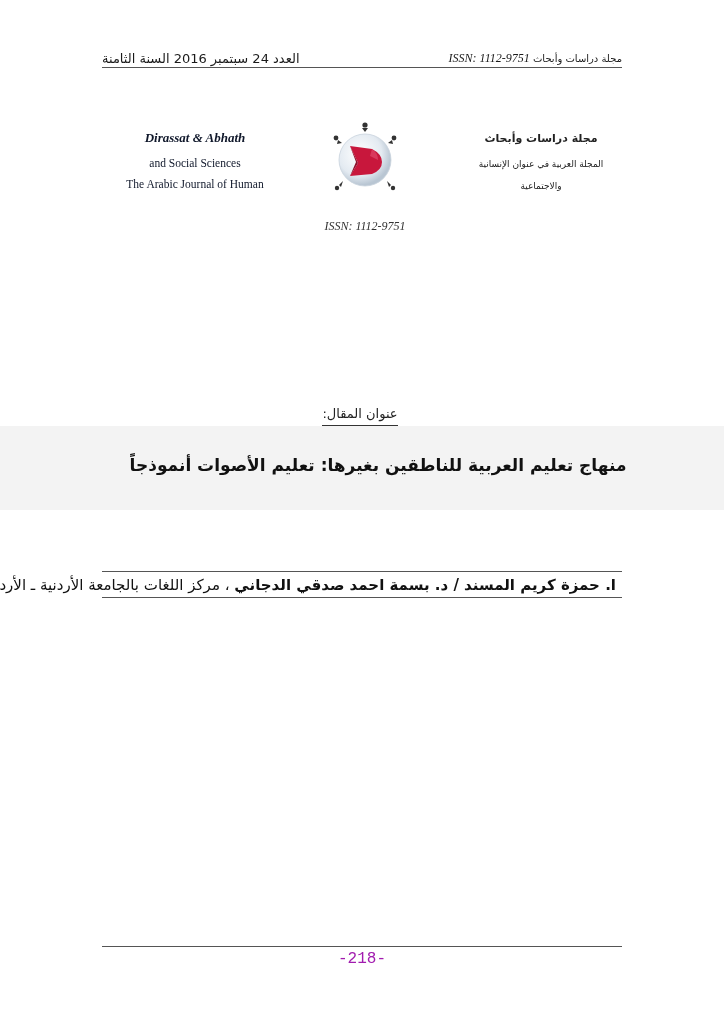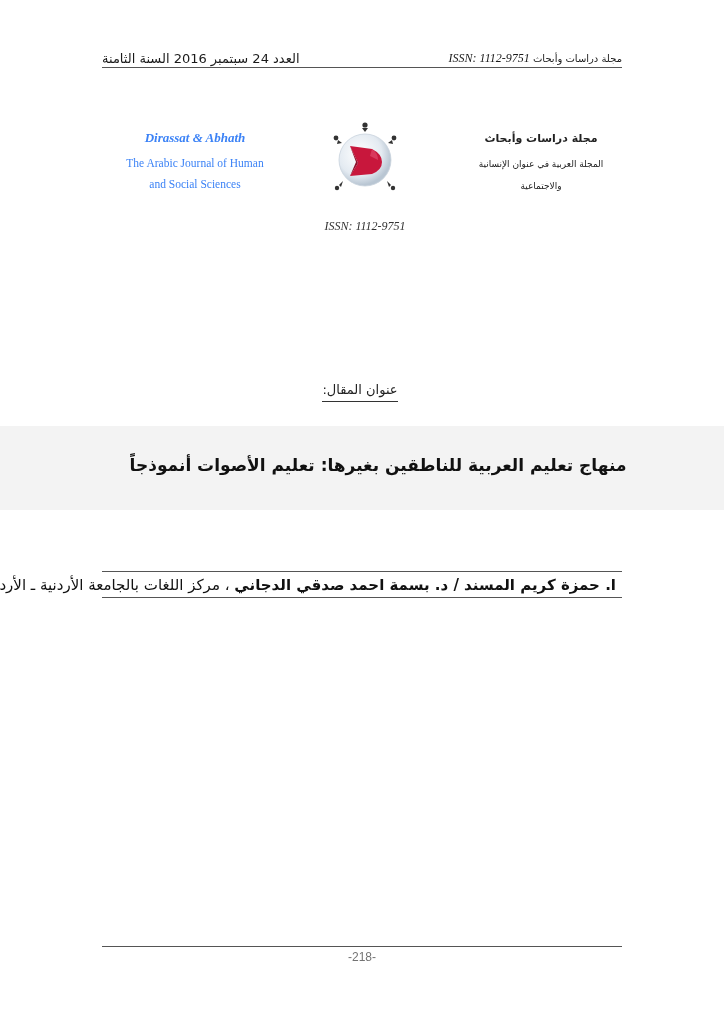--- a/index.html
+++ b/index.html
@@ -12,21 +12,21 @@
       font-size: 11px; line-height: 14px;
     }
     .running-header .left { direction: rtl; font-family: "DejaVu Sans", sans-serif; font-size: 13px; }
     .running-header .right { direction: rtl; font-size: 10px; }
     .running-header .right .issn { font-family: "Liberation Serif", serif; font-style: italic; font-size: 12px; }
     .rule { position: absolute; left: 102px; width: 520px; height: 1px; background: #555; }
     .rule.top { top: 67px; }
 
     .masthead-en {
       position: absolute; left: 110px; top: 130px; width: 170px; text-align: center;
-      font-family: "Liberation Serif", serif; color: #3b82f6;
+      font-family: "Liberation Serif", serif; color: #0f172a;
     }
     .masthead-en .jname { font-weight: bold; font-style: italic; font-size: 13px; line-height: 16px; margin-bottom: 7px; }
     .masthead-en .sub { font-size: 11.5px; line-height: 21px; }
 
     .logo { position: absolute; left: 326px; top: 118px; width: 78px; height: 78px; }
 
     .masthead-ar {
       position: absolute; left: 456px; top: 131px; width: 170px; text-align: center; direction: rtl;
       color: #222;
     }
@@ -35,62 +35,62 @@
 
     .issn-center {
       position: absolute; left: 300px; top: 219px; width: 130px; text-align: center;
       font-family: "Liberation Serif", serif; font-style: italic; font-size: 12px; color: #333;
     }
 
     .title-label {
       position: absolute; left: 302px; top: 381px; width: 116px; text-align: center; direction: rtl;
       font-size: 13px; line-height: 18px; color: #222;
     }
-    .title-label span { display: inline-block; border-bottom: 1.5px solid #333; padding-bottom: 2px; }
+    .title-label span { display: inline-block; border-bottom: 1.5px solid #333; padding-bottom: 2px; margin-top: 24px; }
 
     .title-band {
       position: absolute; left: 0; top: 426px; width: 724px; height: 84px; background: #f3f3f3;
       display: flex; align-items: center; justify-content: center;
     }
     .title-band .title {
       direction: rtl; font-weight: bold; font-size: 17px; color: #111; margin-top: -6px; padding-left: 32px;
     }
 
     .rule.author-top { top: 571px; }
     .rule.author-bottom { top: 597px; }
     .authors {
       position: absolute; left: 102px; top: 574px; width: 520px; height: 22px; direction: rtl;
       font-size: 15px; line-height: 22px; padding-right: 6px; color: #111; white-space: nowrap;
     }
     .authors b { font-weight: bold; }
 
     .rule.footer { top: 946px; }
     .page-number {
       position: absolute; left: 302px; top: 950px; width: 120px; text-align: center;
-      font-family: Liberation Sans, sans-serif; font-size: 12px; color: #737373;
+      font-family: Liberation Mono, monospace; font-size: 16px; color: #a21caf;
     }
   </style>
 </head>
 <body>
 
 <div class="running-header">
   <div class="left">
     <span>العدد 24 سبتمبر 2016 السنة الثامنة</span>
   </div>
   <div class="right">
     <span>مجلة دراسات وأبحاث</span>
     <span class="issn">ISSN: 1112-9751</span>
   </div>
 </div>
 <div class="rule top"></div>
 
 <div class="masthead-en">
   <div class="jname">Dirassat &amp; Abhath</div>
+  <div class="sub">and Social Sciences</div>
   <div class="sub">The Arabic Journal of Human</div>
-  <div class="sub">and Social Sciences</div>
 </div>
 
 <div class="logo">
   <svg width="78" height="78" viewBox="0 0 78 78">
     <defs>
       <radialGradient id="sph" cx="40%" cy="38%" r="60%">
         <stop offset="0%" stop-color="#ffffff"></stop>
         <stop offset="70%" stop-color="#e3eaf1"></stop>
         <stop offset="100%" stop-color="#b9c6d3"></stop>
       </radialGradient>

